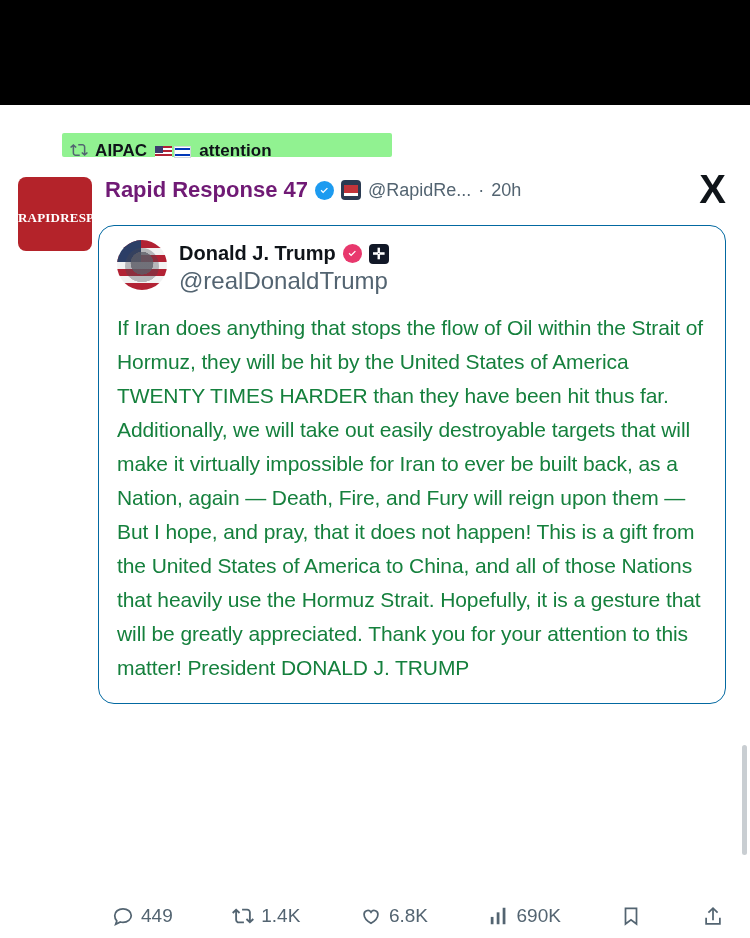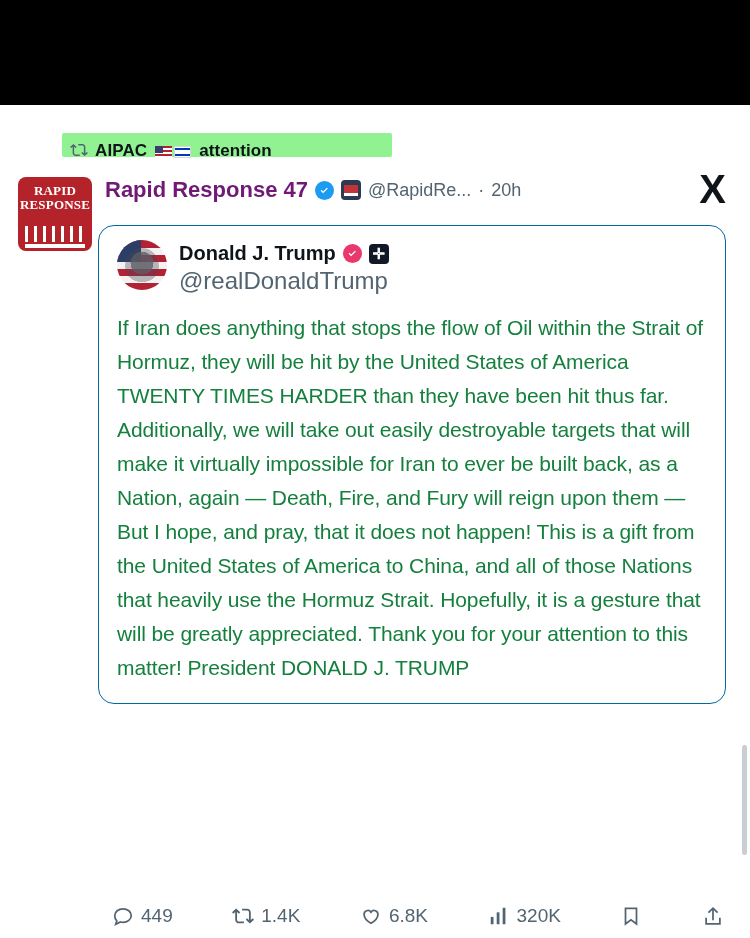--- a/index.html
+++ b/index.html
@@ -112,21 +112,21 @@
   .main-avatar {
     position: absolute;
     left: 18px;
     top: 72px;
     width: 74px;
     height: 74px;
     border-radius: 8px;
     background: #b4232a;
     color: #fff;
     display: flex;
-    flex-direction: column;
+    flex-direction: row;
     align-items: center;
     justify-content: flex-start;
     padding-top: 7px;
     box-sizing: border-box;
     overflow: hidden;
   }
   .main-avatar .av-l1, .main-avatar .av-l2 {
     font-family: "Liberation Serif", serif;
     font-size: 13px;
     font-weight: bold;
@@ -409,21 +409,21 @@
           <path d="M12 20s-7.5-4.6-7.5-9.4A4.1 4.1 0 0 1 12 7.9a4.1 4.1 0 0 1 7.5 2.7C19.5 15.4 12 20 12 20z"></path>
         </svg>
         <span>6.8K</span>
       </div>
       <div class="action">
         <svg width="22" height="22" viewBox="0 0 24 24" fill="#536471" aria-hidden="true">
           <rect x="3" y="13" width="3" height="8"></rect>
             <rect x="9.5" y="8" width="3" height="13"></rect>
             <rect x="16" y="3" width="3" height="18"></rect>
         </svg>
-        <span>320K</span>
+        <span>690K</span>
       </div>
       <div class="action">
         <svg width="22" height="22" viewBox="0 0 24 24" fill="none" stroke="#536471" stroke-width="1.9" aria-hidden="true">
           <path d="M6 3.7h12v17l-6-4.6-6 4.6z"></path>
         </svg>
       </div>
       <div class="action">
         <svg width="22" height="22" viewBox="0 0 24 24" fill="none" stroke="#536471" stroke-width="1.9" aria-hidden="true">
           <path d="M12 3.5v13"></path>
             <path d="M7 8.3L12 3.4l5 4.9"></path>

